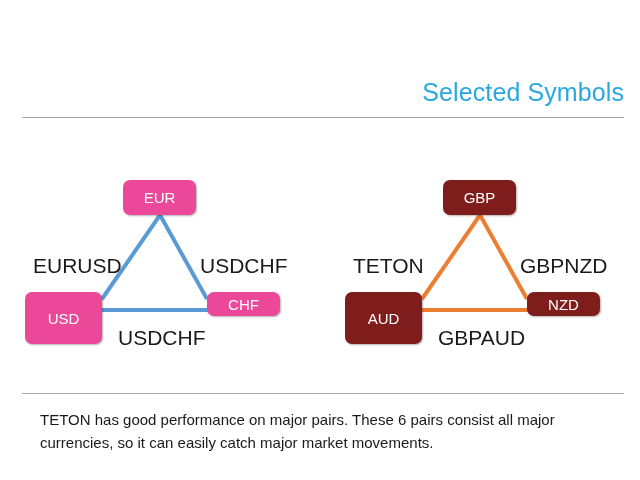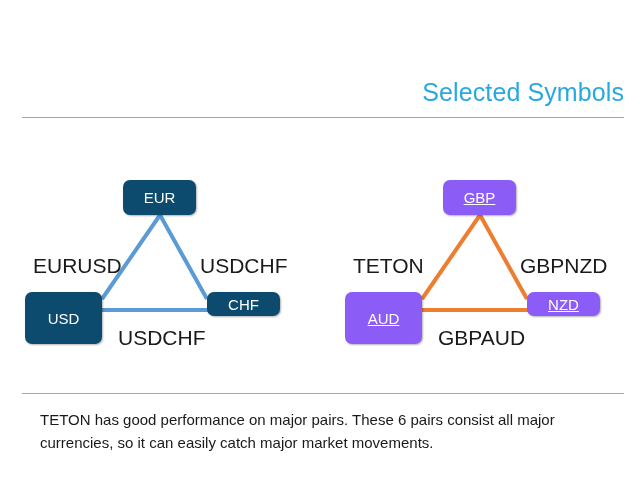--- a/index.html
+++ b/index.html
@@ -71,22 +71,22 @@
     position: absolute;
     border-radius: 7px;
     color: #ffffff;
     font-size: 15px;
     display: flex;
     align-items: center;
     justify-content: center;
     box-sizing: border-box;
     box-shadow: 1px 1px 2px rgba(0,0,0,0.30);
   }
-  .node.blue   { background: #0c4a6e; }
-  .node.orange { background: #8b5cf6; text-decoration: underline; }
+  .node.blue   { background: #ec4899; }
+  .node.orange { background: #7f1d1d; }
 
   
   .node-apex {
     left: 123px; top: 62px;
     width: 73px; height: 35px;
   }
   .node-left {
     left: 25px; top: 174px;
     width: 77px; height: 52px;
   }

